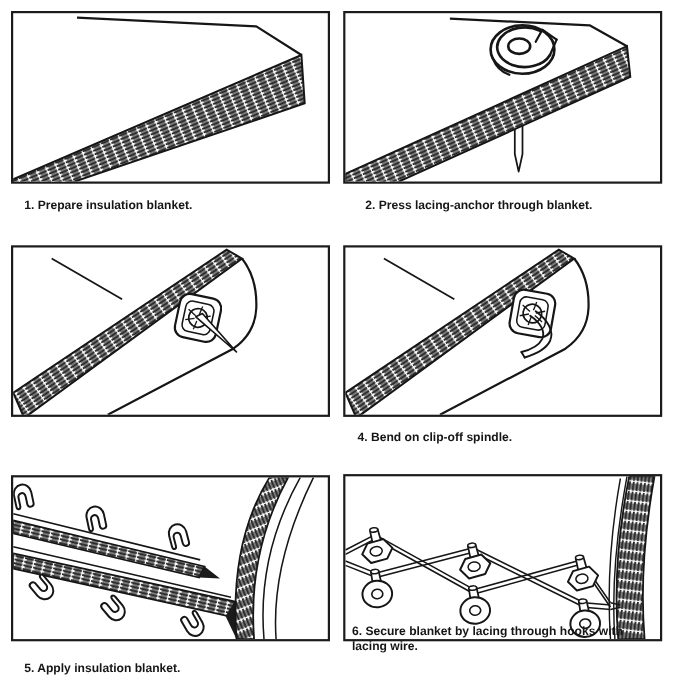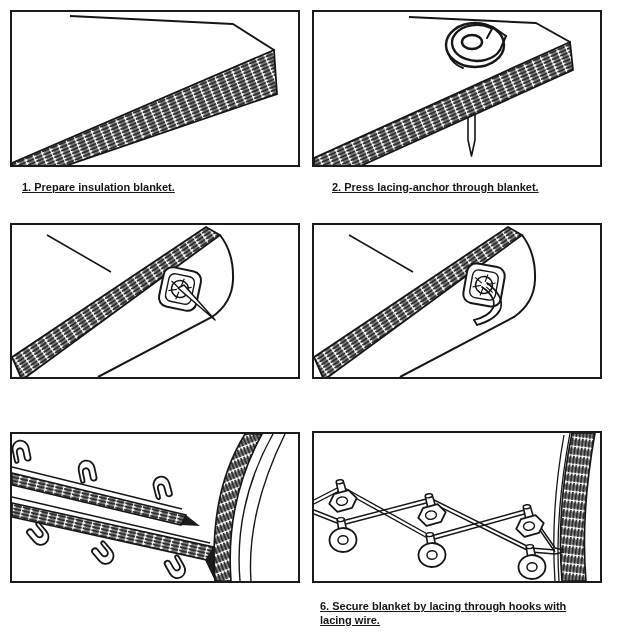--- a/index.html
+++ b/index.html
@@ -6,35 +6,35 @@
   #page{
     position:relative;width:620px;height:635px;background:#ffffff;
     font-family:"Liberation Sans",sans-serif;overflow:hidden;
   }
   .panel{
     position:absolute;background:#ffffff;border:2px solid #1b1b1b;box-sizing:content-box;
   }
   .panel svg{position:absolute;left:0;top:0;display:block;}
   .caption{
     position:absolute;font-weight:700;font-size:11px;line-height:14px;color:#161616;
-    white-space:pre-line;letter-spacing:0;text-decoration:underline;
+    white-space:pre-line;letter-spacing:0;
   }
   
   #p1{left:10px;top:10px;width:286px;height:153px;}
   #p2{left:312px;top:10px;width:286px;height:153px;}
   #p3{left:10px;top:223px;width:286px;height:152px;}
   #p4{left:312px;top:223px;width:286px;height:152px;}
   #p5{left:10px;top:432px;width:286px;height:147px;}
   #p6{left:312px;top:431px;width:286px;height:148px;}
   #c1{left:22px;top:180px;}
   #c2{left:320px;top:180px;margin-left:12px;}
   #c3{left:22px;top:391px;}
   #c4{left:325px;top:391px;}
   #c5{left:22px;top:601px;}
-  #c6{left:320px;top:599px;width:272px;}
+  #c6{left:320px;top:567px;width:272px;}
 </style>
 </head>
 <body>
 
 <div id="page">
 
   <div class="panel" id="p1">
     <svg viewBox="0 0 286 153" width="286" height="153">
       <defs>
         <pattern id="h1" width="9" height="3.4" patternUnits="userSpaceOnUse" patternTransform="rotate(-23)">
@@ -203,16 +203,18 @@
       <use href="#p6top" transform="translate(118,82) rotate(-8)"></use>
       <use href="#p6top" transform="translate(216,93) rotate(-8)"></use>
       <use href="#p6bot" transform="translate(29,107) rotate(-5)"></use>
       <use href="#p6bot" transform="translate(118,122) rotate(-5)"></use>
       <use href="#p6bot" transform="translate(218,134) rotate(-5)"></use>
     </svg>
   </div>
 
   <div class="caption" id="c1">1. Prepare insulation blanket.</div>
   <div class="caption" id="c2">2. Press lacing-anchor through blanket.</div>
+  <div class="caption" id="c4">4. Bend on clip-off spindle.</div>
+  <div class="caption" id="c5">5. Apply insulation blanket.</div>
   <div class="caption" id="c6">6. Secure blanket by lacing through hooks with
 lacing wire.</div>
 
 </div>
 
 </body></html>

